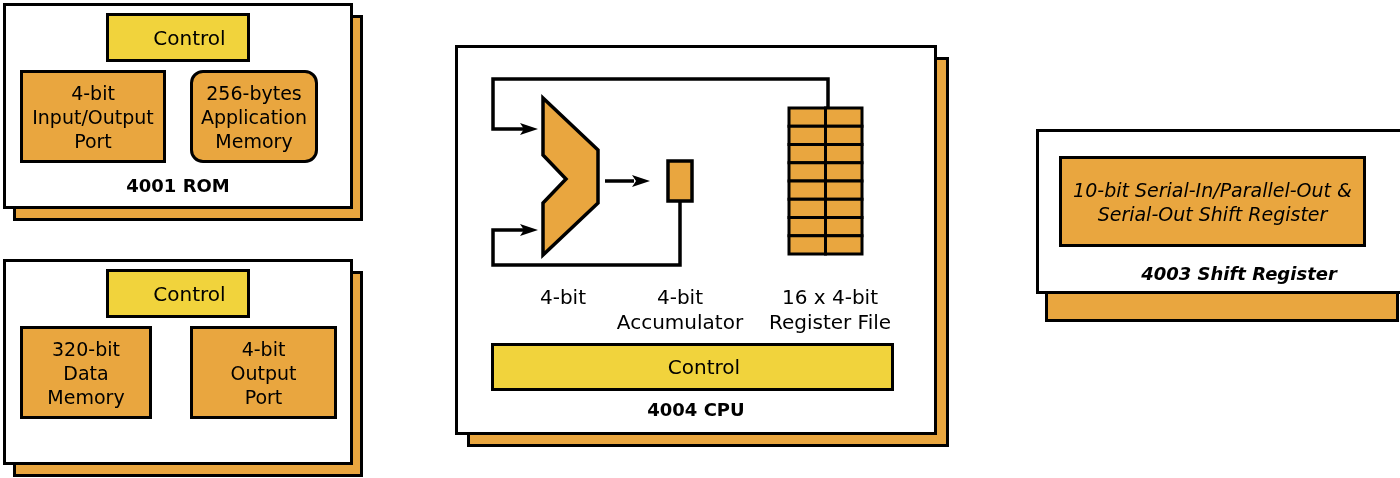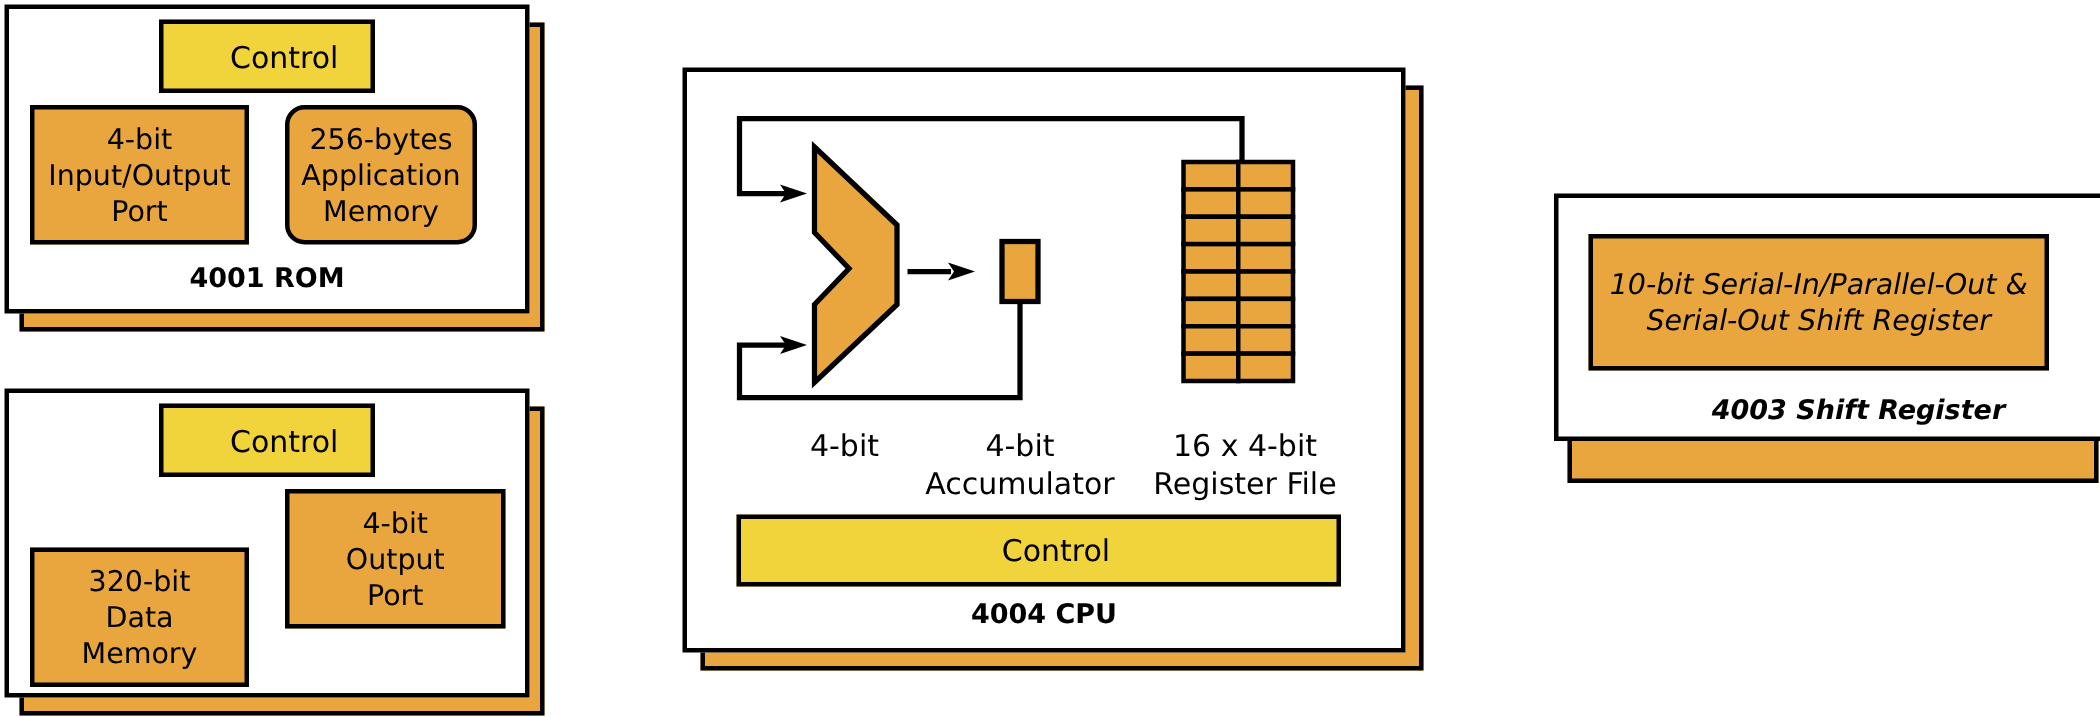--- a/index.html
+++ b/index.html
@@ -63,21 +63,21 @@
       <div>Memory</div>
     </div>
     <div class="chip-title" style="top:168px;">4001 ROM</div>
   </div>
 
   <div class="shadow" style="left:13px;top:271px;width:350px;height:206px;"></div>
   <div class="card" style="left:3px;top:259px;width:350px;height:206px;">
     <div class="ybox" style="left:100px;top:7px;width:144px;height:49px;">
       <div>Control</div>
     </div>
-    <div class="obox" style="left:14px;top:64px;width:146px;height:93px;margin-top:39px;">
+    <div class="obox" style="left:14px;top:64px;width:132px;height:93px;">
       <div>320-bit</div>
       <div>Data</div>
       <div>Memory</div>
     </div>
     <div class="obox" style="left:184px;top:64px;width:147px;height:93px;">
       <div>4-bit</div>
       <div>Output</div>
       <div>Port</div>
     </div>
   </div>

